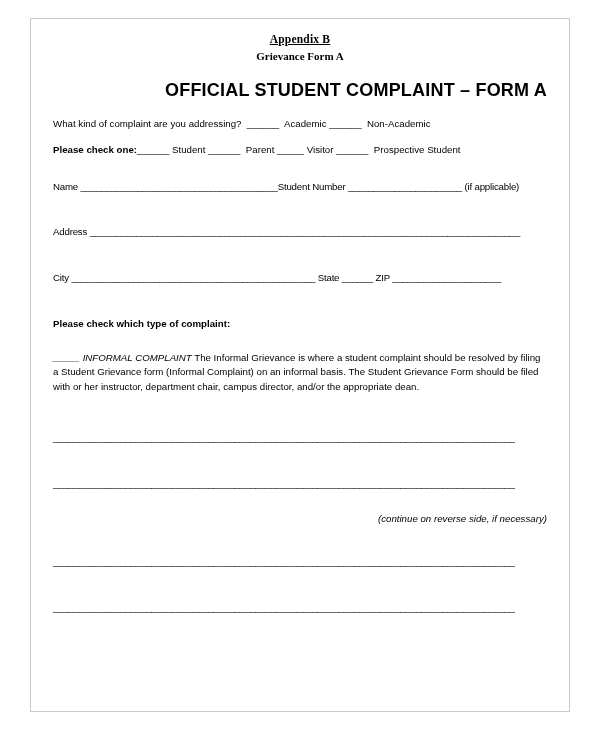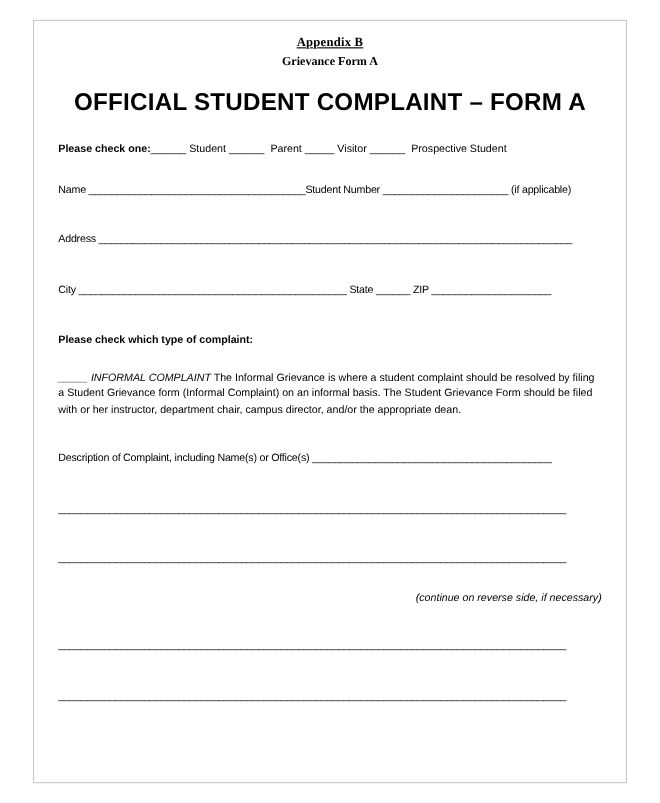--- a/index.html
+++ b/index.html
@@ -40,24 +40,24 @@
   }
   .hdr .appendix {
     text-decoration: underline;
     letter-spacing: 0.2px;
   }
   .hdr .subtitle {
     margin-top: 5px;
     font-size: 11px;
   }
   .title {
-    text-align: center;
+    text-align: right;
     font-family: "Liberation Sans", sans-serif;
     font-weight: bold;
-    font-size: 22px;
+    font-size: 18px;
     letter-spacing: 0.2px;
     margin-top: 18px;
     margin-bottom: 14px;
   }
   .line {
     font-size: 9.7px;
     line-height: 1.95;
     white-space: pre-wrap;
     margin: 0;
   }
@@ -84,20 +84,21 @@
 <div class="page">
   <div class="sheet">
 
     <div class="hdr">
       <div class="appendix">Appendix B</div>
       <div class="subtitle">Grievance Form A</div>
     </div>
 
     <div class="title">OFFICIAL STUDENT COMPLAINT – FORM A</div>
 
+    <p class="line">What kind of complaint are you addressing?  ______  Academic ______  Non-Academic</p>
 
     <div class="gap-sm"></div>
 
     <p class="line"><span class="b">Please check one:</span><span>______ Student ______  Parent _____ Visitor ______  Prospective Student</span></p>
 
     <div class="gap-sm"></div>
 
     <p class="rule">Name ______________________________________Student Number ______________________  (if applicable)</p>
     <div class="gap-sm"></div>
     <p class="rule">Address ___________________________________________________________________________________</p>
@@ -108,21 +109,20 @@
     <div class="gap-md"></div>
 
     <p class="line b">Please check which type of complaint:</p>
 
     <div class="gap-sm"></div>
 
     <p class="blockpara"><span class="bi">_____   INFORMAL COMPLAINT</span><span>  The Informal Grievance is where a student complaint should be resolved by filing a Student Grievance form (Informal Complaint) on an informal basis. The Student Grievance Form should be filed with or her instructor, department chair, campus director, and/or the appropriate dean.</span></p>
 
     <div class="gap-sm"></div>
 
-    <p class="rule">Description of Complaint, including Name(s) or Office(s)  __________________________________________</p>
     <div class="gap-sm"></div>
     <p class="rule">_________________________________________________________________________________________</p>
     <div class="gap-sm"></div>
     <p class="rule">_________________________________________________________________________________________</p>
 
     <div class="gap-sm"></div>
 
     <p class="line i center">(continue on reverse side, if necessary)</p>
 
     <div class="gap-sm"></div>

